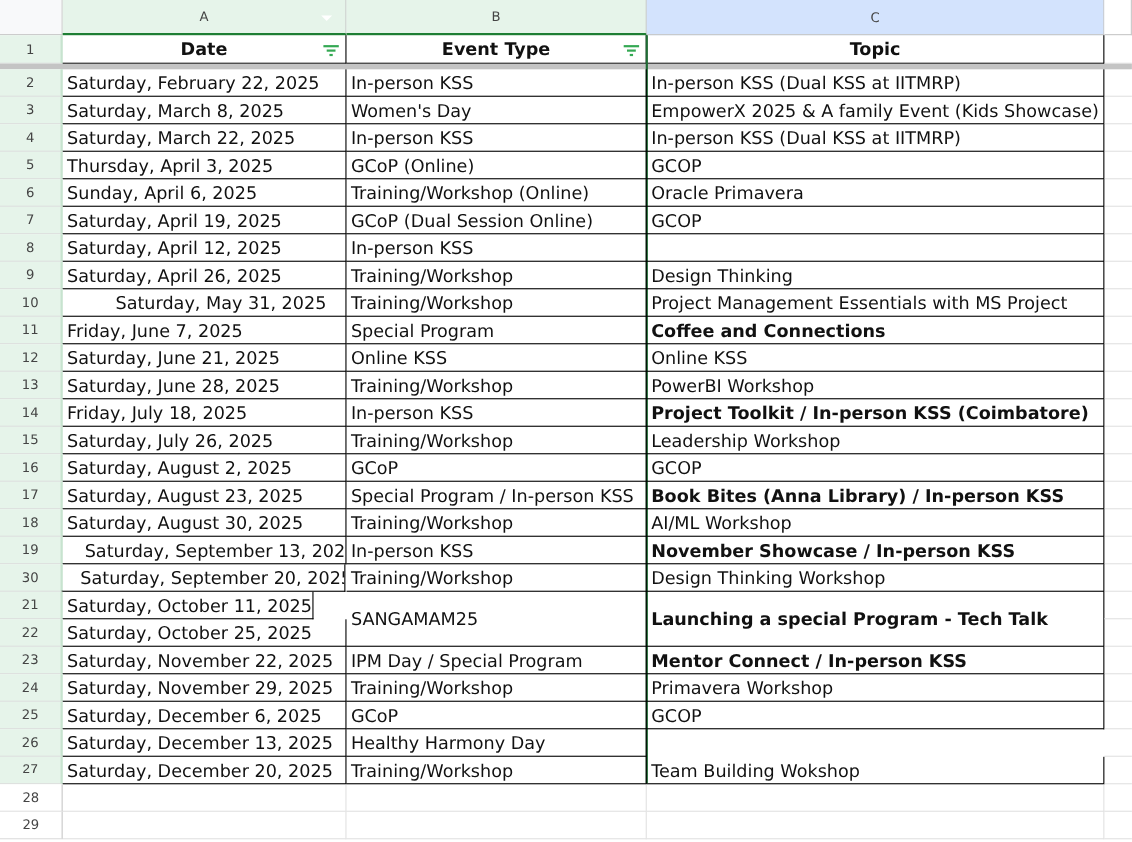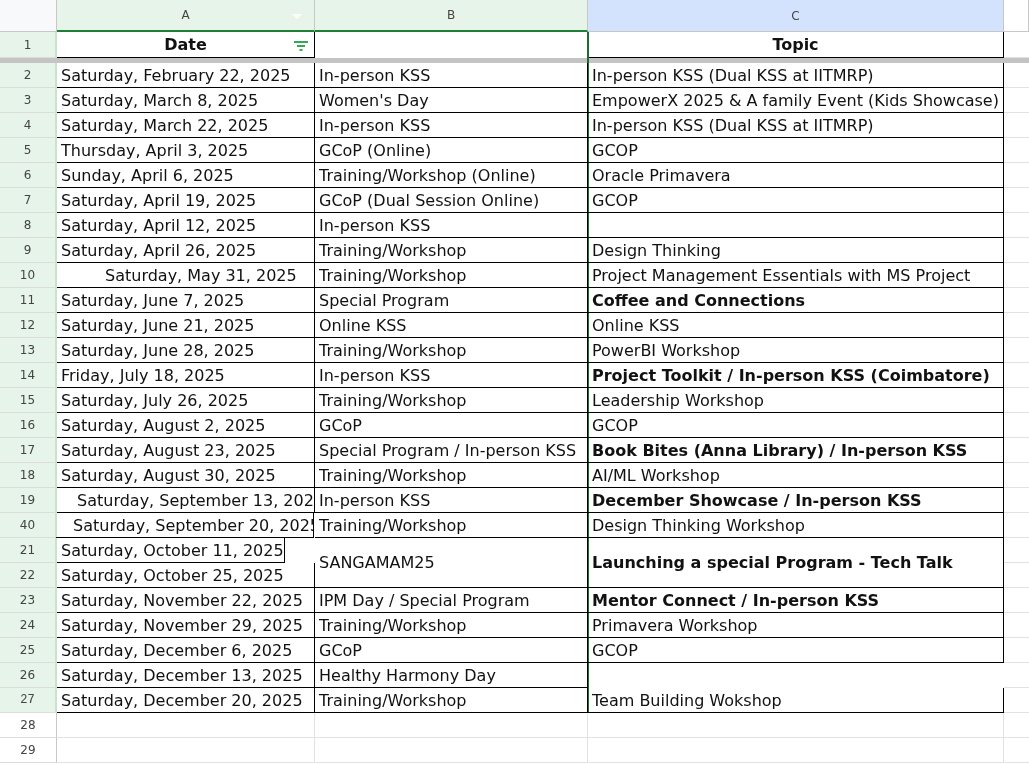--- a/index.html
+++ b/index.html
@@ -40,20 +40,28 @@
   <div class="colhdr colC">
     <span>C</span>
   </div>
   <div class="colhdr colD"></div>
 
   <div class="rowhdr" style="top:32px;height:26px;">
     <span>1</span>
   </div>
   <div class="cell hdr" style="left:57px;top:32px;width:258px;height:26px;">
     <span>Date</span>
+    <span class="filter-icon">
+        <span style="top:1px;width:14px;"></span>
+        <span style="top:5px;width:8px;"></span>
+        <span style="top:9px;width:3px;"></span>
+      </span>
+  </div>
+  <div class="cell hdr" style="left:315px;top:32px;width:273px;height:26px;">
+    <span>Event Type</span>
     <span class="filter-icon">
         <span style="top:1px;width:14px;"></span>
         <span style="top:5px;width:8px;"></span>
         <span style="top:9px;width:3px;"></span>
       </span>
   </div>
   <div class="cell hdr" style="left:588px;top:32px;width:416px;height:26px;">
     <span>Topic</span>
   </div>
   <div class="cell gridD" style="left:1004px;top:32px;width:25px;height:26px;"></div>
@@ -99,21 +107,21 @@
     <div class="cell" style="left:57px;top:238px;width:258px;height:25px;">Saturday, April 26, 2025</div>
     <div class="cell" style="left:315px;top:238px;width:273px;height:25px;">Training/Workshop</div>
     <div class="cell" style="left:588px;top:238px;width:416px;height:25px;">Design Thinking</div>
     <div class="cell gridD" style="left:1004px;top:238px;width:25px;height:25px;"></div>
     <div class="rowhdr" style="top:263px;height:25px;">10</div>
     <div class="cell" style="left:57px;top:263px;width:258px;height:25px;padding-left:48px;">Saturday, May 31, 2025</div>
     <div class="cell" style="left:315px;top:263px;width:273px;height:25px;">Training/Workshop</div>
     <div class="cell" style="left:588px;top:263px;width:416px;height:25px;">Project Management Essentials with MS Project</div>
     <div class="cell gridD" style="left:1004px;top:263px;width:25px;height:25px;"></div>
     <div class="rowhdr" style="top:288px;height:25px;">11</div>
-    <div class="cell" style="left:57px;top:288px;width:258px;height:25px;">Saturday, June 7, 2025</div>
+    <div class="cell" style="left:57px;top:288px;width:258px;height:25px;">Friday, June 7, 2025</div>
     <div class="cell" style="left:315px;top:288px;width:273px;height:25px;">Special Program</div>
     <div class="cell bold" style="left:588px;top:288px;width:416px;height:25px;">Coffee and Connections</div>
     <div class="cell gridD" style="left:1004px;top:288px;width:25px;height:25px;"></div>
     <div class="rowhdr" style="top:313px;height:25px;">12</div>
     <div class="cell" style="left:57px;top:313px;width:258px;height:25px;">Saturday, June 21, 2025</div>
     <div class="cell" style="left:315px;top:313px;width:273px;height:25px;">Online KSS</div>
     <div class="cell" style="left:588px;top:313px;width:416px;height:25px;">Online KSS</div>
     <div class="cell gridD" style="left:1004px;top:313px;width:25px;height:25px;"></div>
     <div class="rowhdr" style="top:338px;height:25px;">13</div>
     <div class="cell" style="left:57px;top:338px;width:258px;height:25px;">Saturday, June 28, 2025</div>
@@ -141,23 +149,23 @@
     <div class="cell bold" style="left:588px;top:438px;width:416px;height:25px;">Book Bites (Anna Library) / In-person KSS</div>
     <div class="cell gridD" style="left:1004px;top:438px;width:25px;height:25px;"></div>
     <div class="rowhdr" style="top:463px;height:25px;">18</div>
     <div class="cell" style="left:57px;top:463px;width:258px;height:25px;">Saturday, August 30, 2025</div>
     <div class="cell" style="left:315px;top:463px;width:273px;height:25px;">Training/Workshop</div>
     <div class="cell" style="left:588px;top:463px;width:416px;height:25px;">AI/ML Workshop</div>
     <div class="cell gridD" style="left:1004px;top:463px;width:25px;height:25px;"></div>
     <div class="rowhdr" style="top:488px;height:25px;">19</div>
     <div class="cell" style="left:57px;top:488px;width:258px;height:25px;padding-left:20px;">Saturday, September 13, 2025</div>
     <div class="cell" style="left:315px;top:488px;width:273px;height:25px;">In-person KSS</div>
-    <div class="cell bold" style="left:588px;top:488px;width:416px;height:25px;">December Showcase / In-person KSS</div>
+    <div class="cell bold" style="left:588px;top:488px;width:416px;height:25px;">November Showcase / In-person KSS</div>
     <div class="cell gridD" style="left:1004px;top:488px;width:25px;height:25px;"></div>
-    <div class="rowhdr" style="top:513px;height:25px;">40</div>
+    <div class="rowhdr" style="top:513px;height:25px;">30</div>
     <div class="cell" style="left:56px;top:513px;width:258px;height:25px;padding-left:17px;">Saturday, September 20, 2025</div>
     <div class="cell" style="left:315px;top:513px;width:273px;height:25px;">Training/Workshop</div>
     <div class="cell" style="left:588px;top:513px;width:416px;height:25px;">Design Thinking Workshop</div>
     <div class="cell gridD" style="left:1004px;top:513px;width:25px;height:25px;"></div>
     <div class="rowhdr" style="top:538px;height:25px;">21</div>
     <div class="cell" style="left:57px;top:538px;width:228px;height:25px;">Saturday, October 11, 2025</div>
     <div class="cell" style="left:315px;top:538px;width:273px;height:50px;">SANGAMAM25</div>
     <div class="cell bold" style="left:588px;top:538px;width:416px;height:50px;">Launching a special Program - Tech Talk</div>
     <div class="cell gridD" style="left:1004px;top:538px;width:25px;height:25px;"></div>
     <div class="rowhdr" style="top:563px;height:25px;">22</div>

